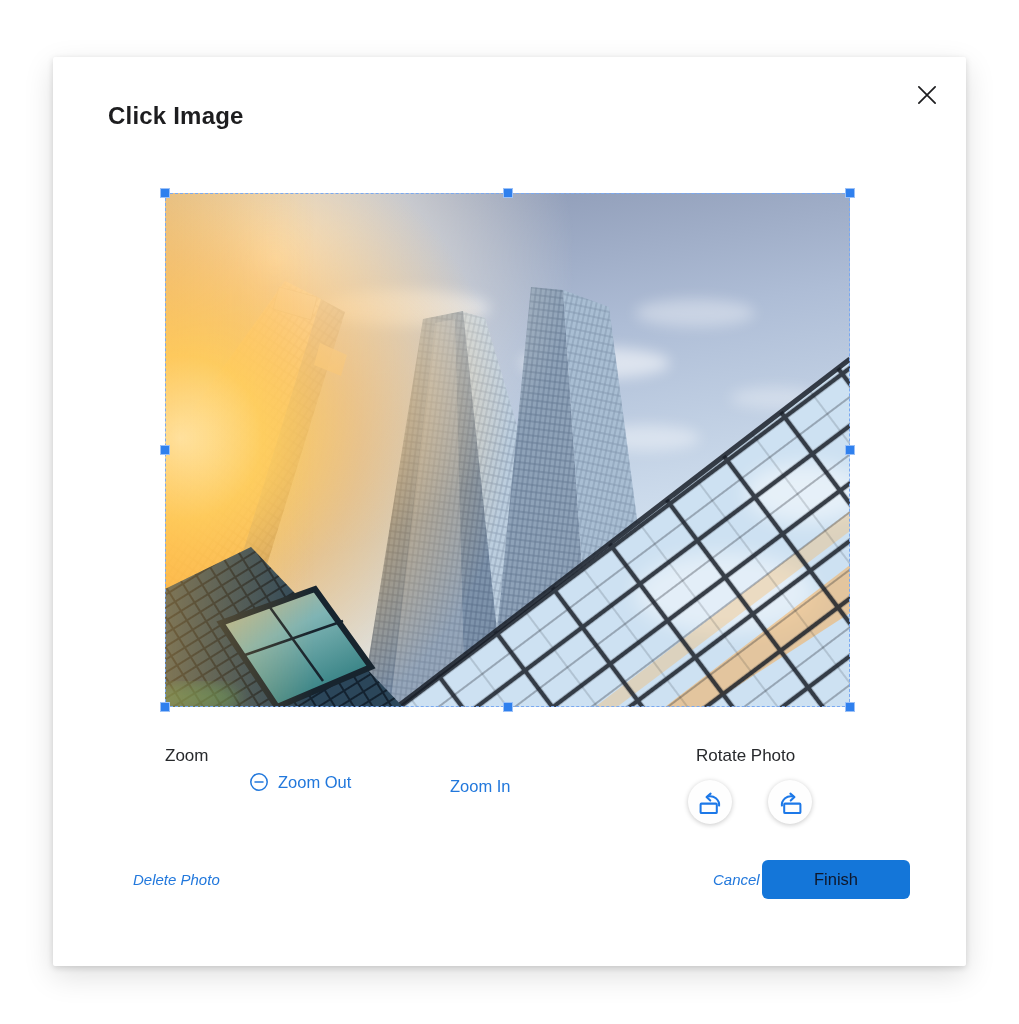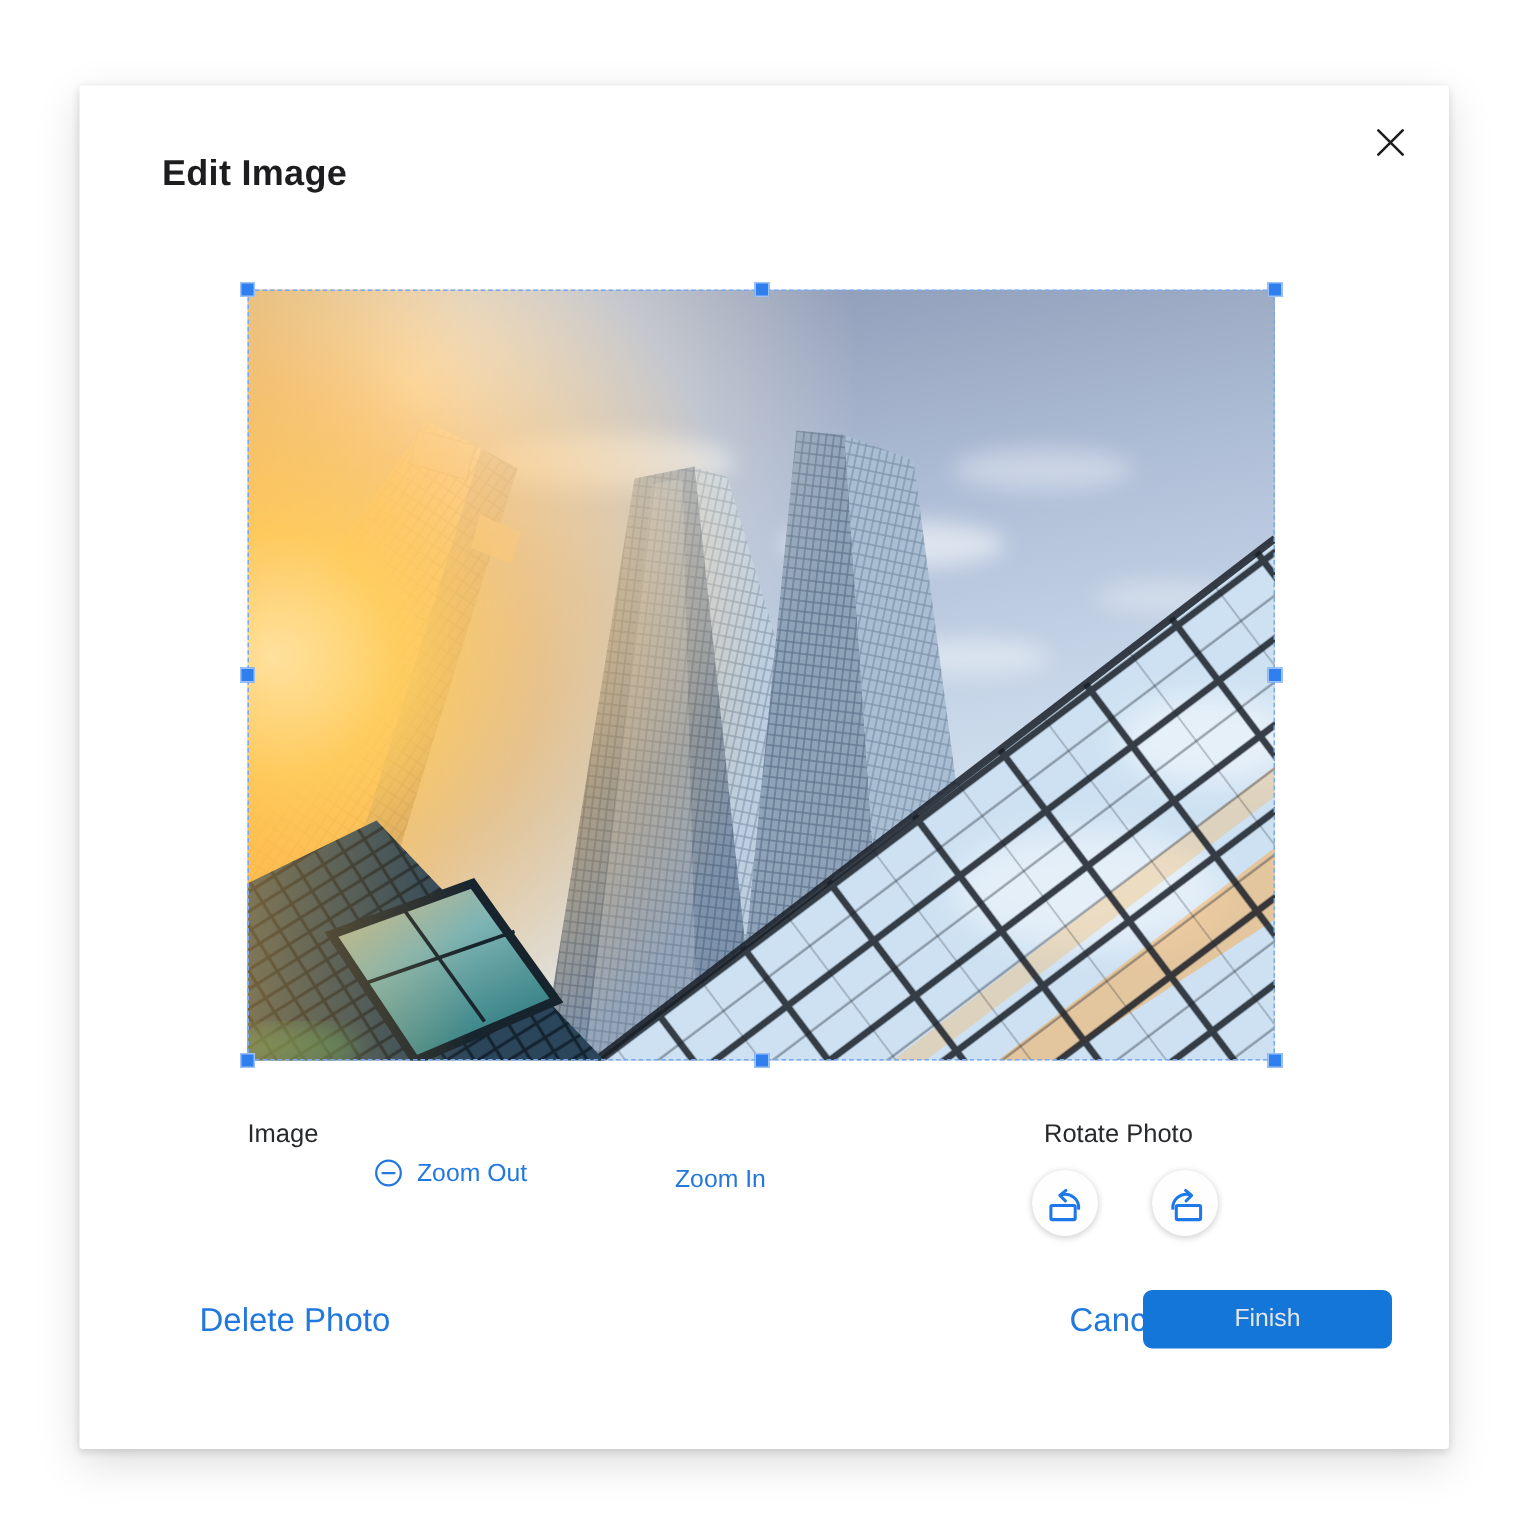--- a/index.html
+++ b/index.html
@@ -143,51 +143,52 @@
     color: #1c78e8;
   }
   .rotate-left-btn { left: 635px; }
   .rotate-right-btn { left: 715px; }
 
   .link-btn {
     position: absolute;
     top: 812px;
     height: 22px;
     color: #2278dc;
-    font-size: 22px;
+    font-size: 15px;
     line-height: 22px;
+    font-style: italic;
   }
   .delete-btn { left: 80px; }
   .cancel-btn { left: 612px; margin-left: 48px; }
 
   .finish-btn {
     position: absolute;
     left: 709px;
     top: 803px;
-    width: 166px;
+    width: 148px;
     height: 39px;
     border-radius: 6px;
     background: #1476d9;
-    color: #e5e5e5;
+    color: #0f172a;
     font-size: 16.5px;
     text-align: center;
   }
 </style>
 </head>
 <body>
 
 <div class="modal">
 
   <button class="close-btn">
     <svg width="26" height="26" viewBox="0 0 24 24">
       <path d="M4.5 4.5 L19.5 19.5 M19.5 4.5 L4.5 19.5" stroke="currentColor" stroke-width="1.6" stroke-linecap="round" fill="none"></path>
     </svg>
   </button>
 
-  <h1 class="title">Edit Image</h1>
+  <h1 class="title">Click Image</h1>
 
   <div class="crop-area">
     <svg class="photo-svg" viewBox="0 0 685 514" preserveAspectRatio="none">
       <defs>
         <linearGradient id="sky" x1="0" y1="0" x2="0.25" y2="1">
           <stop offset="0" stop-color="#8591ad"></stop>
           <stop offset="0.4" stop-color="#aebdd6"></stop>
           <stop offset="0.72" stop-color="#cbdaeb"></stop>
           <stop offset="1" stop-color="#e2edf7"></stop>
         </linearGradient>
@@ -300,21 +301,21 @@
     <div class="handle h-tl"></div>
     <div class="handle h-tc"></div>
     <div class="handle h-tr"></div>
     <div class="handle h-ml"></div>
     <div class="handle h-mr"></div>
     <div class="handle h-bl"></div>
     <div class="handle h-bc"></div>
     <div class="handle h-br"></div>
   </div>
 
-  <div class="section-label zoom-section-label">Image</div>
+  <div class="section-label zoom-section-label">Zoom</div>
 
   <button class="zoom-btn zoom-out-btn">
     <svg width="20" height="20" viewBox="0 0 20 20">
       <circle cx="10" cy="10" r="8.2" fill="none" stroke="currentColor" stroke-width="1.5"></circle>
       <line x1="6" y1="10" x2="14" y2="10" stroke="currentColor" stroke-width="1.5" stroke-linecap="round"></line>
     </svg>
     <span>Zoom Out</span>
   </button>
 
   <button class="zoom-btn zoom-in-btn">

